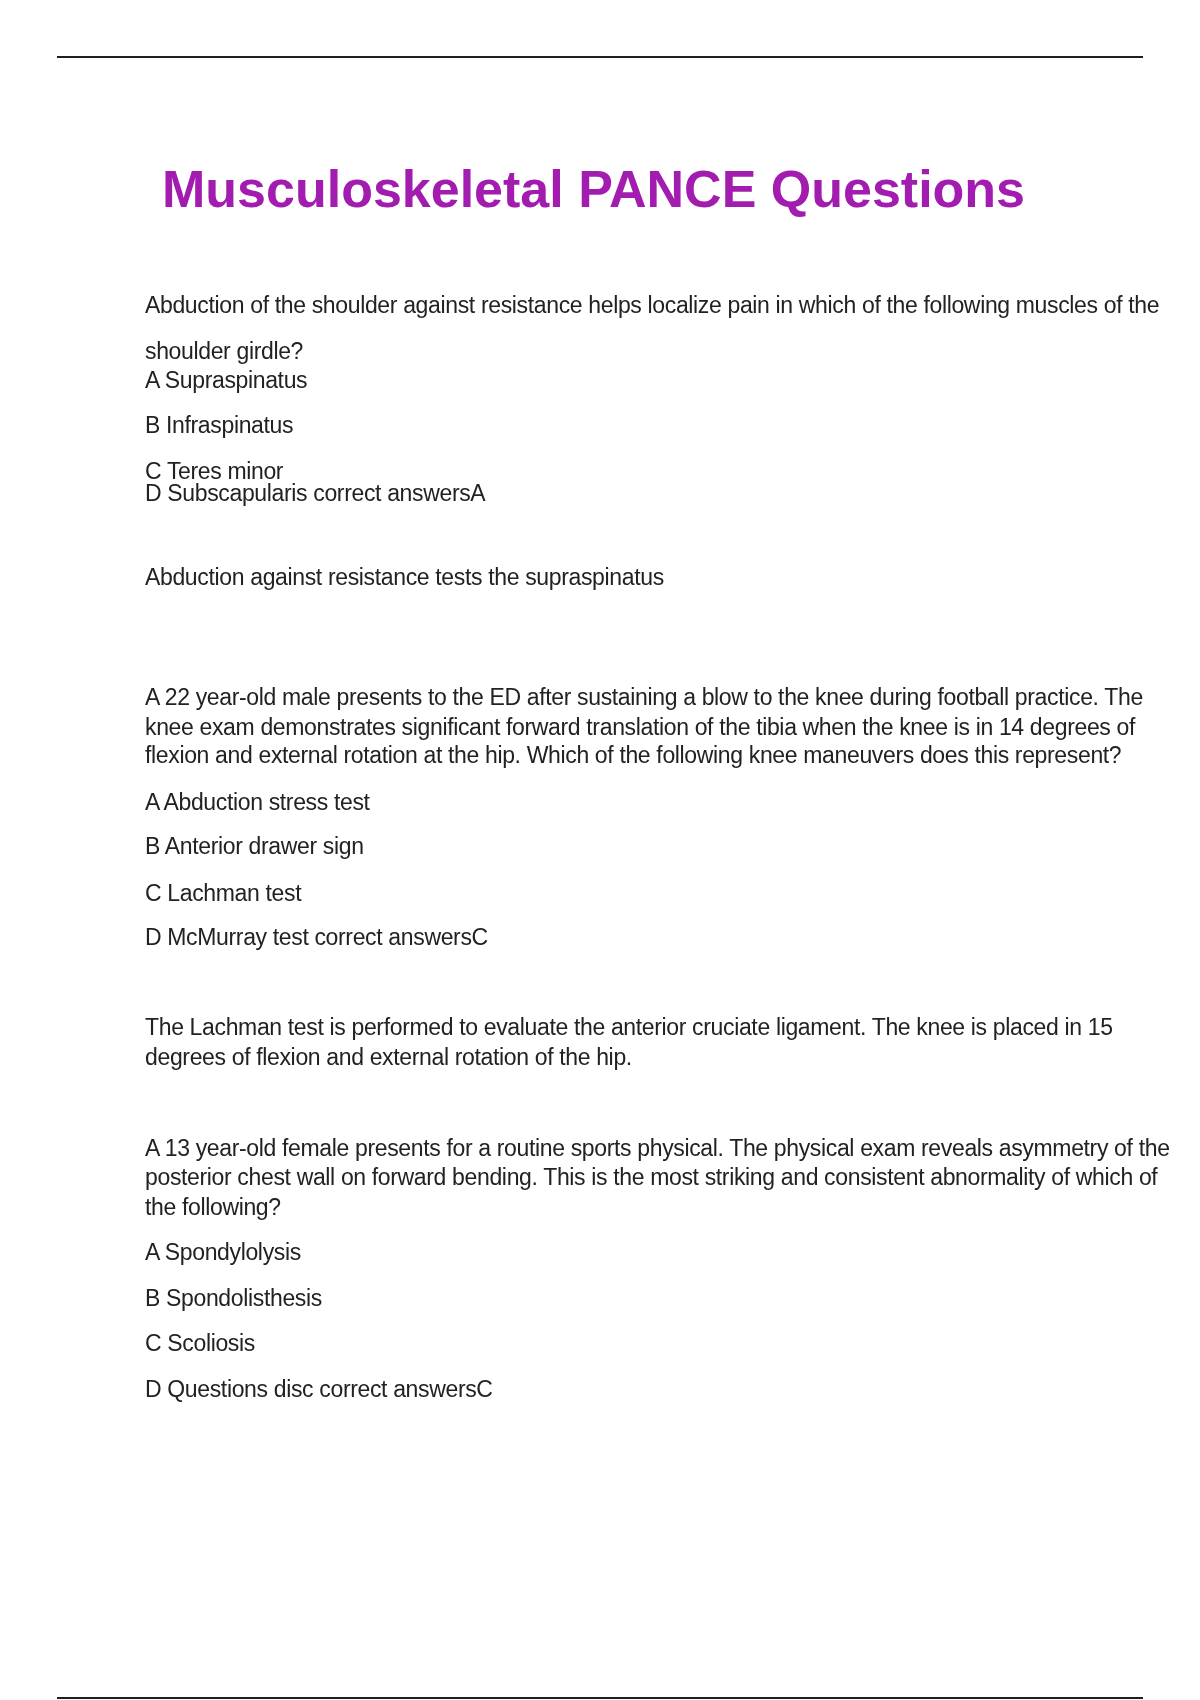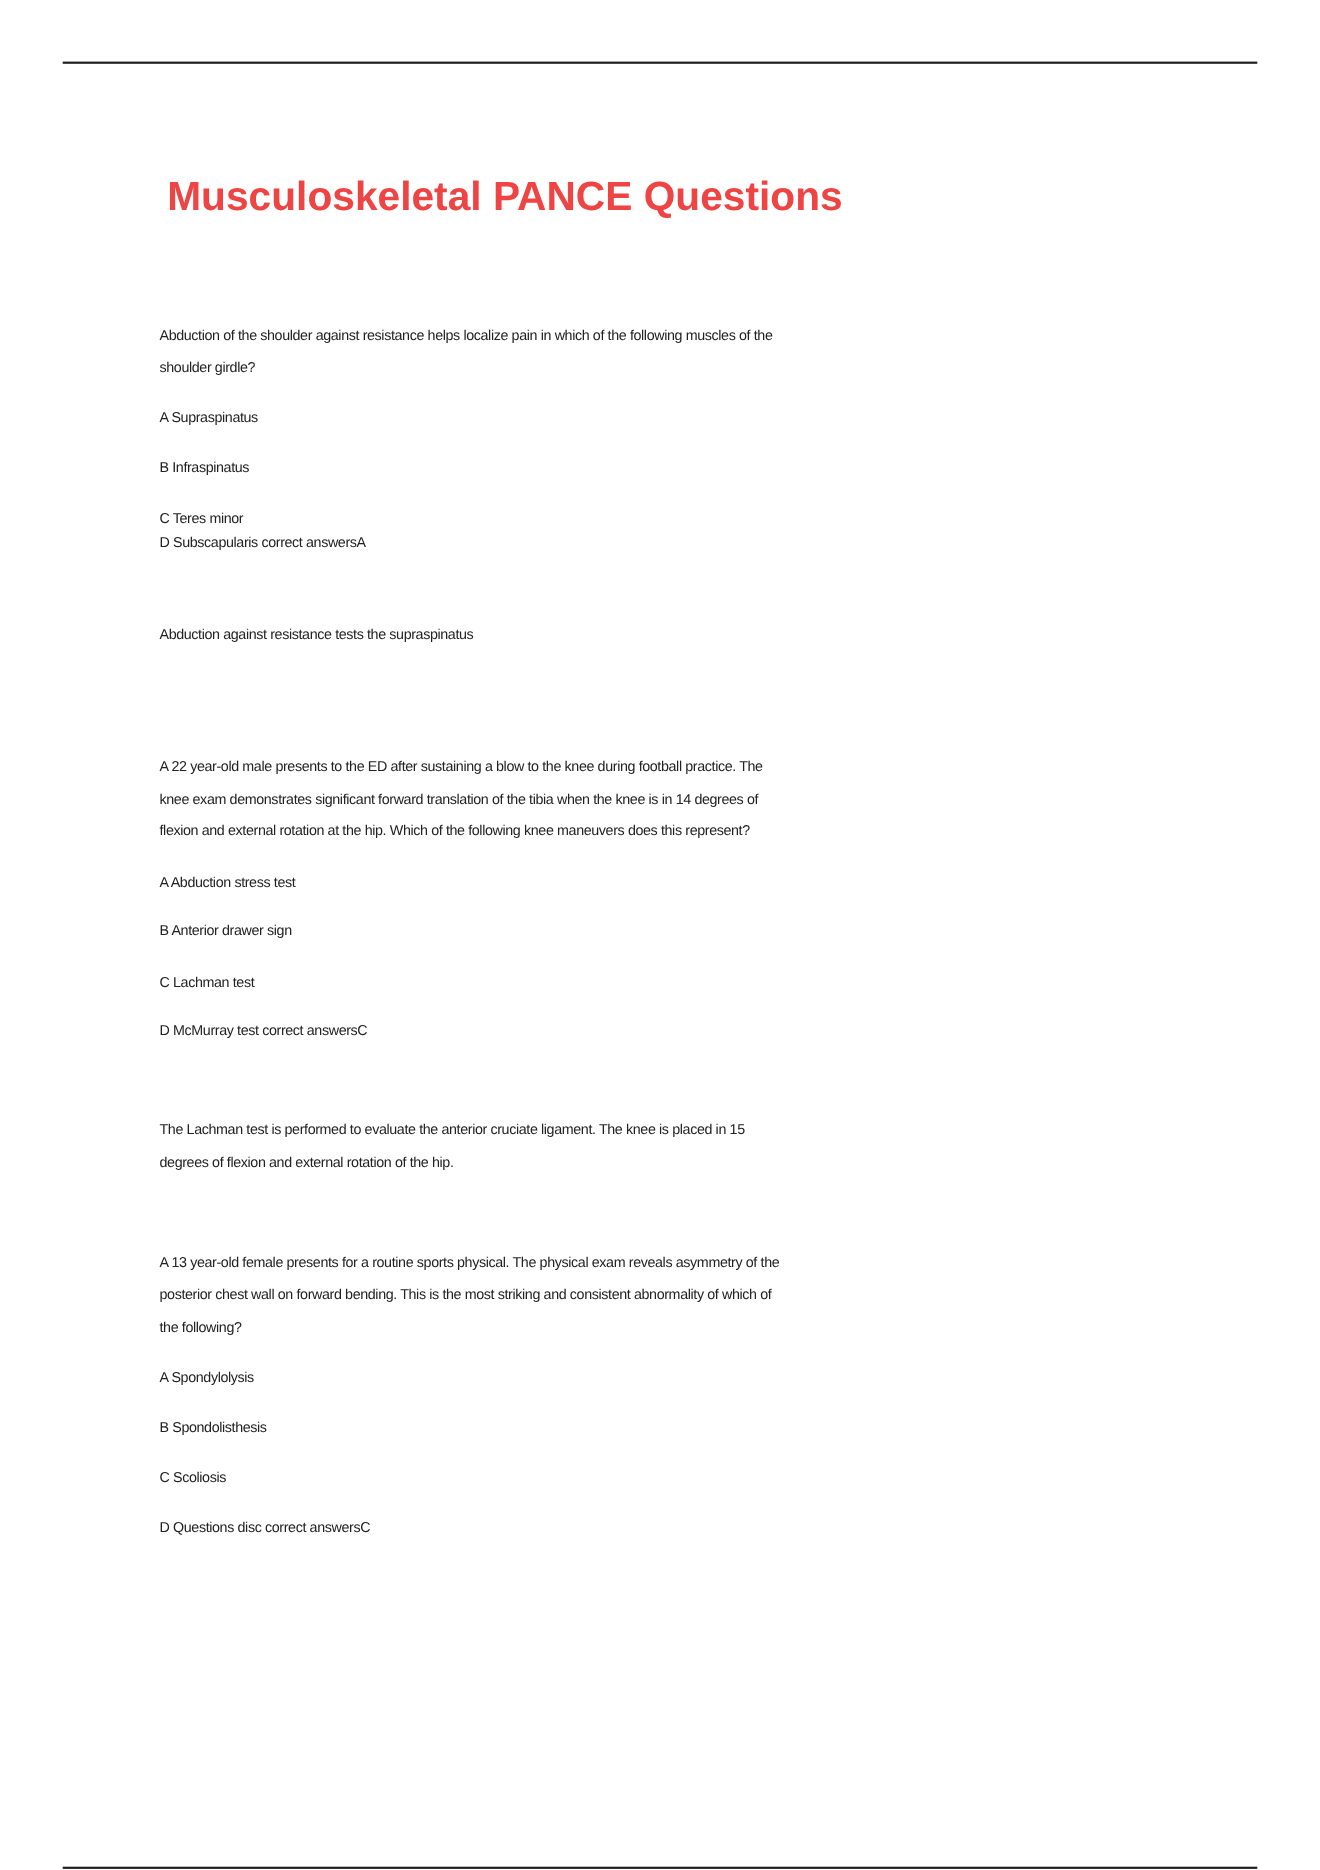--- a/index.html
+++ b/index.html
@@ -22,58 +22,58 @@
       height: 2px;
       background: #1f1f1f;
     }
     .rule.top { top: 56px; }
     .rule.bottom { top: 1697px; }
 
     .title {
       position: absolute;
       left: 145px;
       top: 144px;
-      margin: 7px;
+      margin: 17px;
       font-family: "Liberation Sans", sans-serif;
       font-weight: bold;
-      font-size: 37px;
+      font-size: 52px;
       line-height: 56px;
-      color: #ef4444;
+      color: #a21caf;
       letter-spacing: 0px;
       white-space: nowrap;
     }
 
     .content {
       position: absolute;
       left: 145px;
       top: 0;
       width: 940px;
     }
     .line {
       position: absolute;
       left: 0;
       white-space: nowrap;
-      font-size: 13px;
+      font-size: 23px;
       line-height: 22px;
       letter-spacing: -0.35px;
       color: #222222;
     }
   </style>
 </head>
 <body>
 
 <div class="rule top"></div>
 
 <h1 class="title">Musculoskeletal PANCE Questions</h1>
 
 <div class="content">
 
   <div>
     <div class="line" style="top:294px">Abduction of the shoulder against resistance helps localize pain in which of the following muscles of the</div>
-    <div class="line" style="top:323px">shoulder girdle?</div>
+    <div class="line" style="top:340px">shoulder girdle?</div>
     <div class="line" style="top:369px">A Supraspinatus</div>
     <div class="line" style="top:414px">B Infraspinatus</div>
     <div class="line" style="top:460px">C Teres minor</div>
     <div class="line" style="top:482px">D Subscapularis correct answersA</div>
     <div class="line" style="top:566px">Abduction against resistance tests the supraspinatus</div>
   </div>
 
   <div>
     <div class="line" style="top:686px">A 22 year-old male presents to the ED after sustaining a blow to the knee during football practice. The</div>
     <div class="line" style="top:716px">knee exam demonstrates significant forward translation of the tibia when the knee is in 14 degrees of</div>

